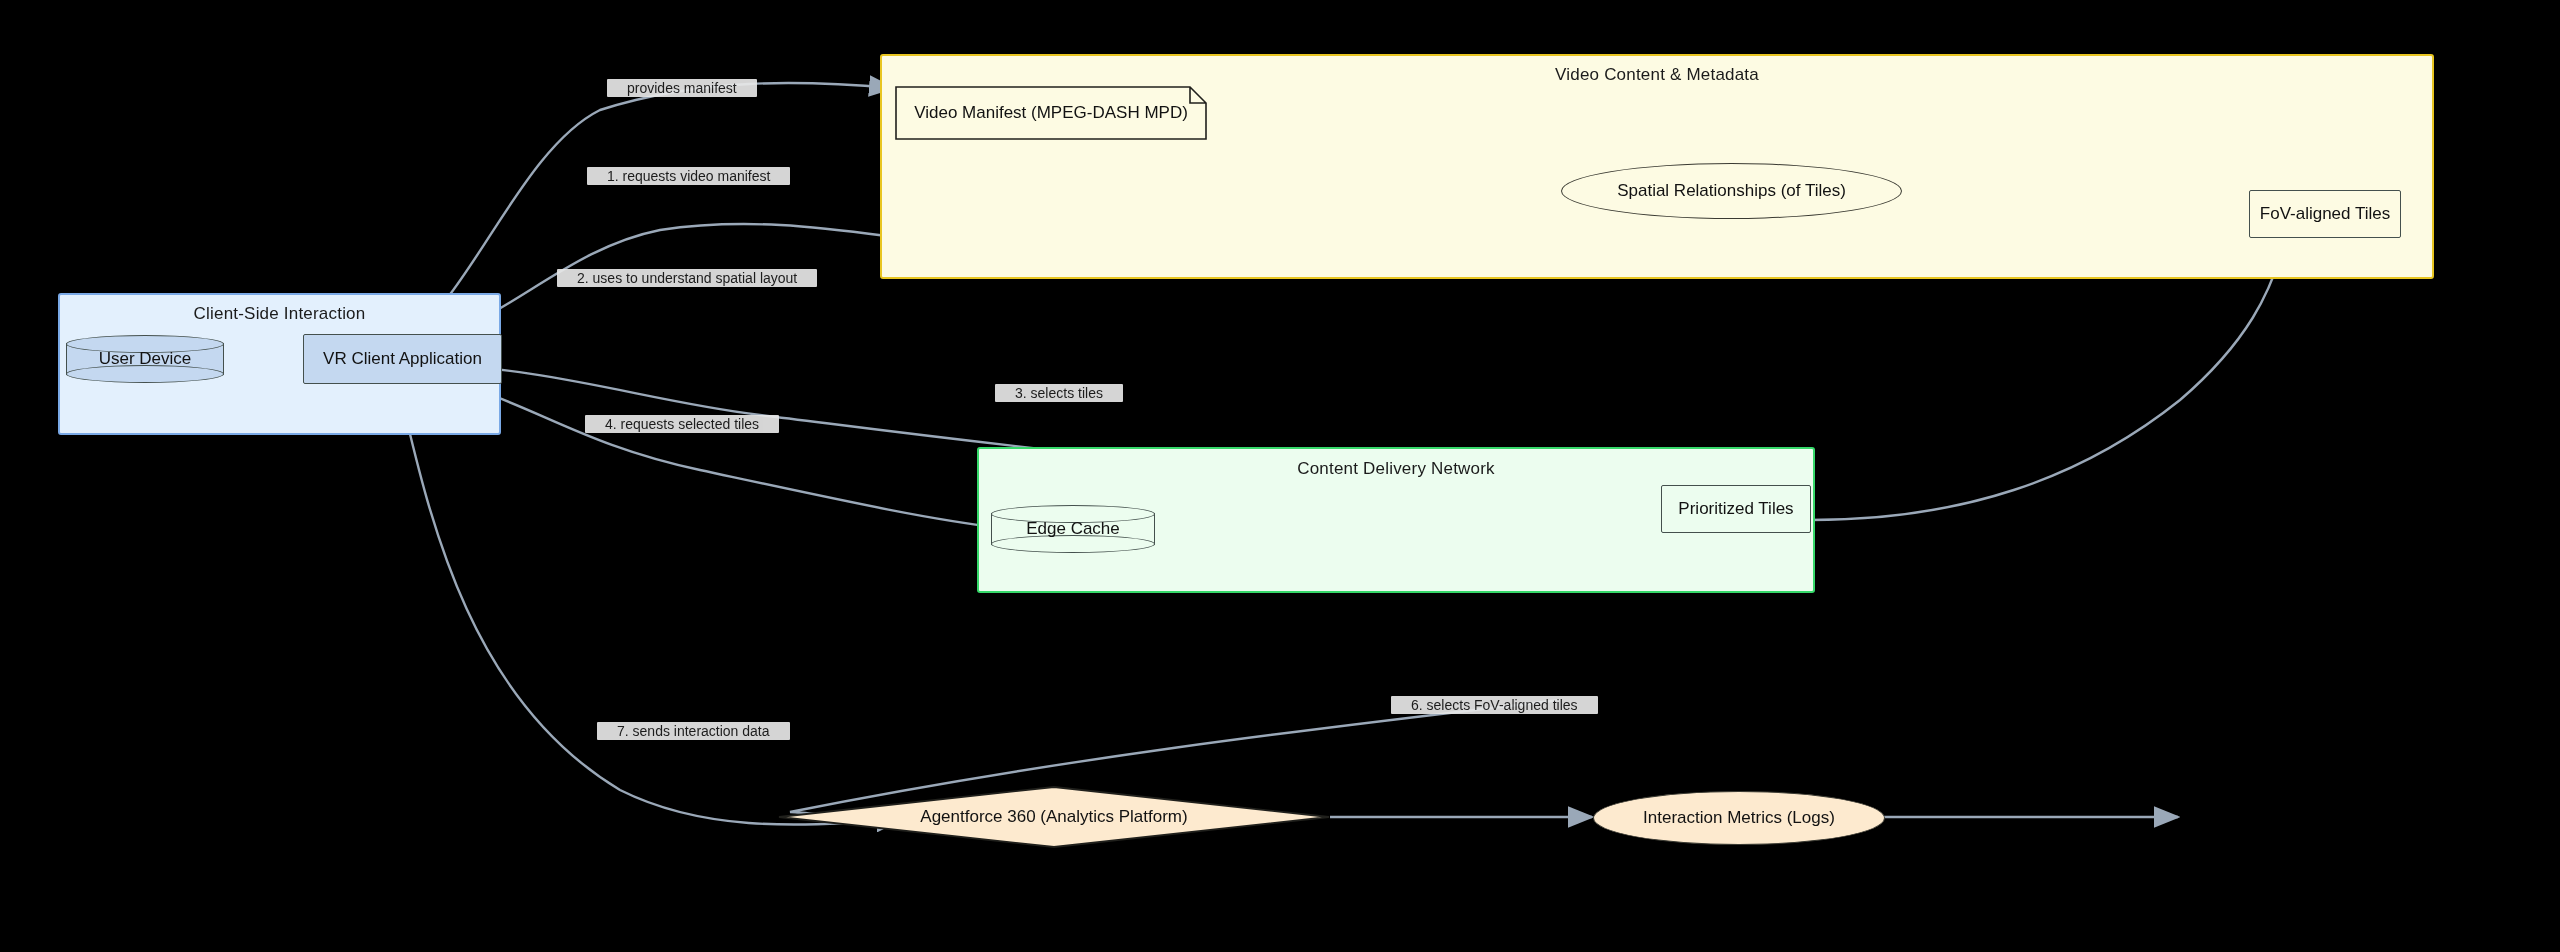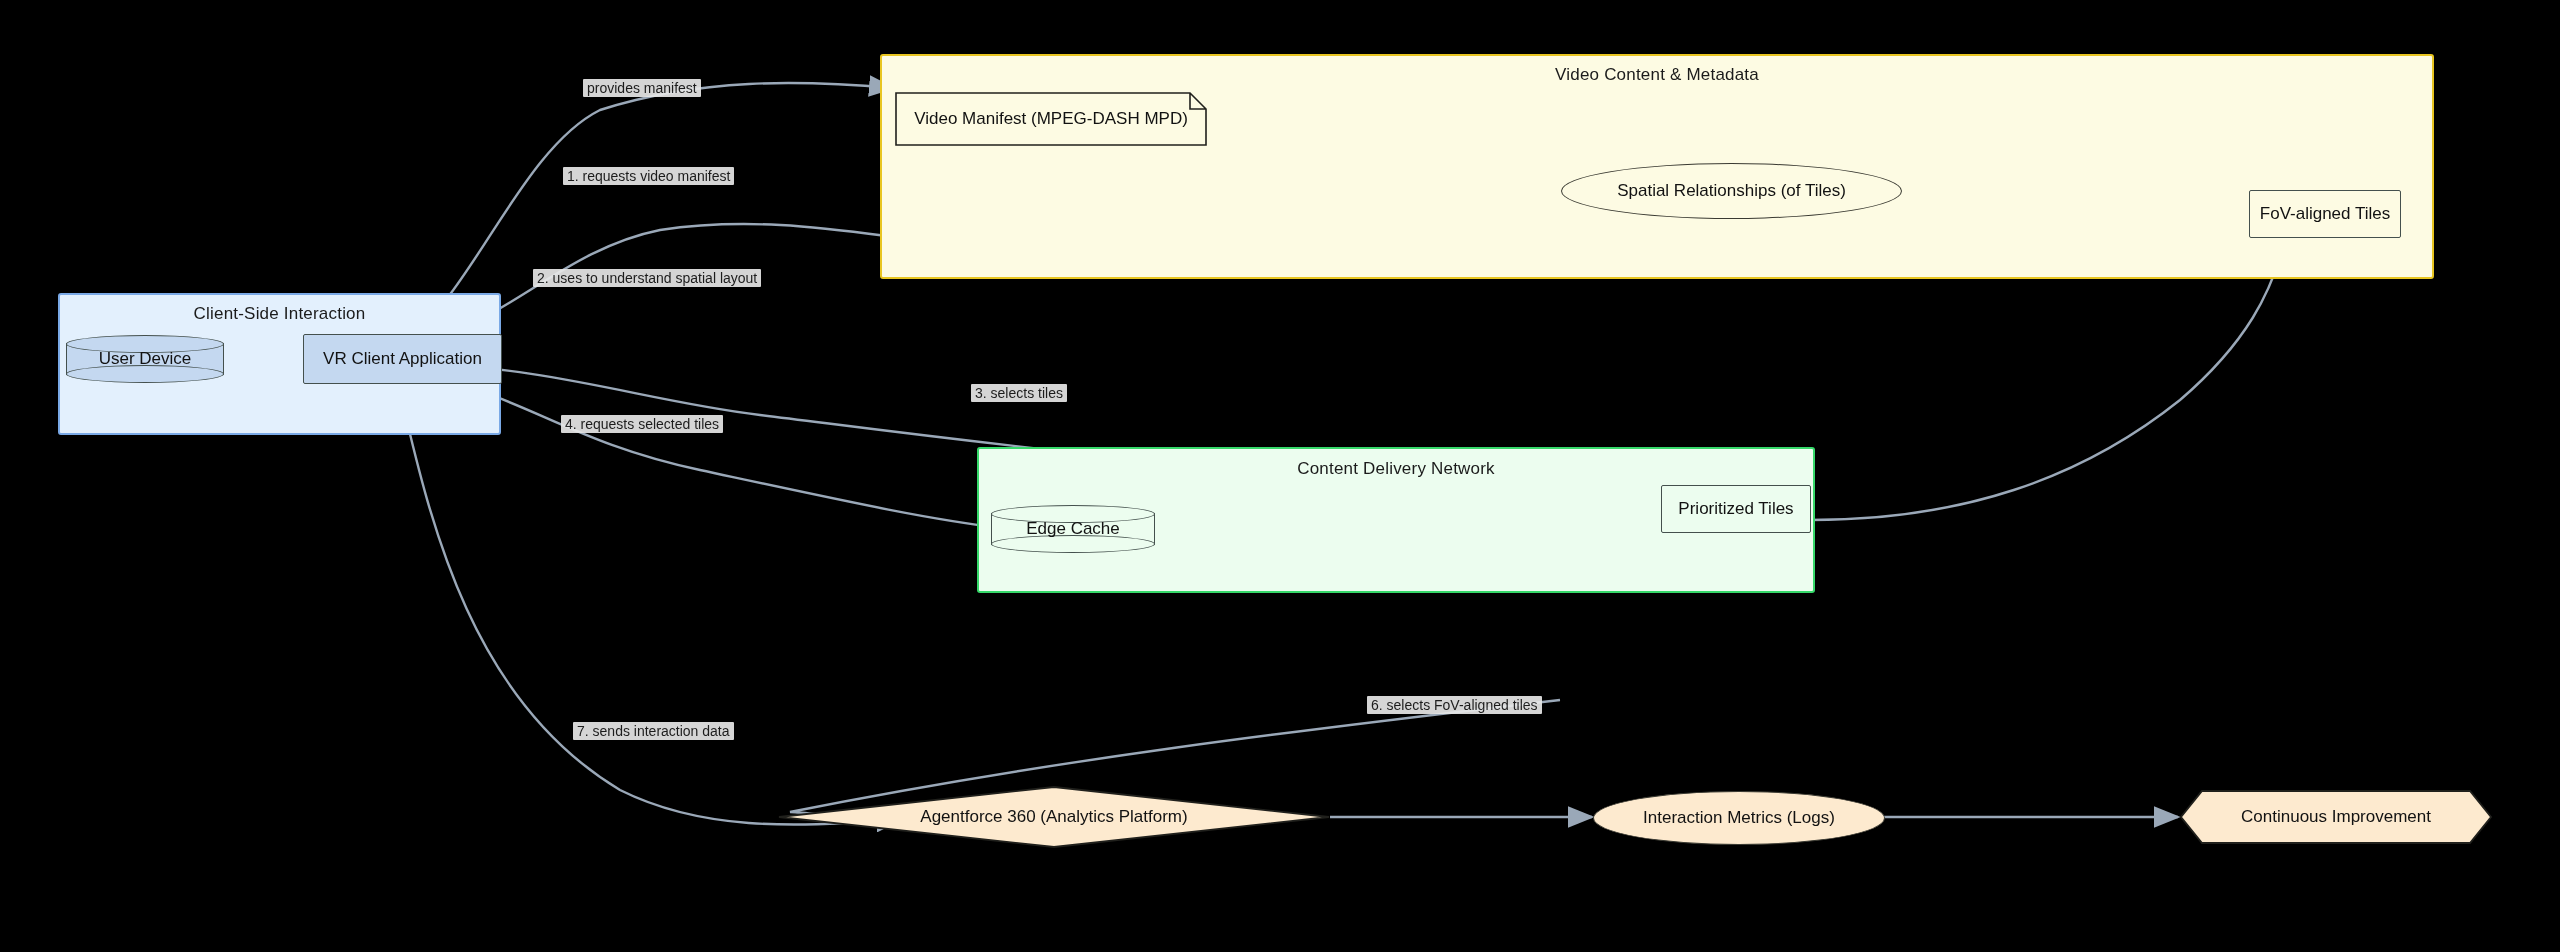--- a/index.html
+++ b/index.html
@@ -48,22 +48,22 @@
   
   .n-ell{position:absolute;border:1.7px solid #3a3a32;border-radius:50%;display:flex;align-items:center;
         justify-content:center;font-size:17px;color:#121212;}
 
   
   .n-poly{position:absolute;text-align:right;}
   .n-poly .poly-label{position:absolute;left:0;right:0;top:0;bottom:0;display:flex;align-items:center;
         justify-content:center;font-size:17px;color:#121212;}
 
   
-  .elabel{position:absolute;font-size:14px;color:#1f1f1f;background:#e8e8e8;padding:1px 4px;
-          white-space:nowrap;border-radius:1px;opacity:.92;}
+  .elabel{position:absolute;font-size:14px;color:#1f1f1f;background:#e8e8e8;padding:1px 20px;
+          white-space:nowrap;border-radius:1px;opacity:.92;margin-left:24px;}
 </style>
 </head>
 <body>
 
 <div id="stage">
 
   <svg id="wires" viewBox="0 0 2560 952">
     <defs>
       <marker id="ah" markerWidth="11" markerHeight="9" refX="10" refY="4.5" orient="auto">
         <path d="M0,0 L11,4.5 L0,9 z" fill="#9aa8b8"></path>
@@ -116,21 +116,21 @@
     <div class="cyl-body n-blue"></div>
     <div class="cyl-top n-blue"></div>
     <div class="cyl-bot n-blue"></div>
     <div class="cyl-label">User Device</div>
   </div>
 
   <div class="node n-rect n-blue" style="left:303px;top:334px;width:199px;height:50px;">
     <span>VR Client Application</span>
   </div>
 
-  <div class="n-doc" style="left:895px;top:92px;width:312px;height:54px;">
+  <div class="n-doc" style="left:895px;top:86px;width:312px;height:54px;">
     <svg width="312" height="54" viewBox="0 0 312 54">
       <path d="M1,1 H295 L311,17 V53 H1 Z M295,1 V17 H311" fill="#fdfbe3" stroke="#20201c" stroke-width="1.6" stroke-linejoin="miter"></path>
     </svg>
     <div class="doc-label">Video Manifest (MPEG-DASH MPD)</div>
   </div>
 
 
   <div class="n-ell n-yellow" style="left:1561px;top:163px;width:339px;height:54px;">
     <span>Spatial Relationships (of Tiles)</span>
   </div>
@@ -154,26 +154,20 @@
     <svg width="552" height="62" viewBox="0 0 552 62">
       <polygon points="276,1 551,31 276,61 1,31" fill="#fdeacf" stroke="#20201c" stroke-width="1.8"></polygon>
     </svg>
     <div class="poly-label">Agentforce 360 (Analytics Platform)</div>
   </div>
 
   <div class="n-ell n-orange" style="left:1593px;top:791px;width:290px;height:52px;">
     <span>Interaction Metrics (Logs)</span>
   </div>
 
-  <div class="n-poly" style="left:2180px;top:790px;width:312px;height:54px;">
-    <svg width="312" height="54" viewBox="0 0 312 54">
-      <polygon points="22,1 290,1 311,27 290,53 22,53 1,27" fill="#fdeacf" stroke="#20201c" stroke-width="1.8"></polygon>
-    </svg>
-    <div class="poly-label">Continuous Improvement</div>
-  </div>
 
   <div class="elabel" style="left:583px;top:79px;">provides manifest</div>
 
   <div class="elabel" style="left:563px;top:167px;">1. requests video manifest</div>
 
   <div class="elabel" style="left:533px;top:269px;">2. uses to understand spatial layout</div>
 
   <div class="elabel" style="left:971px;top:384px;">3. selects tiles</div>
 
   <div class="elabel" style="left:561px;top:415px;">4. requests selected tiles</div>

